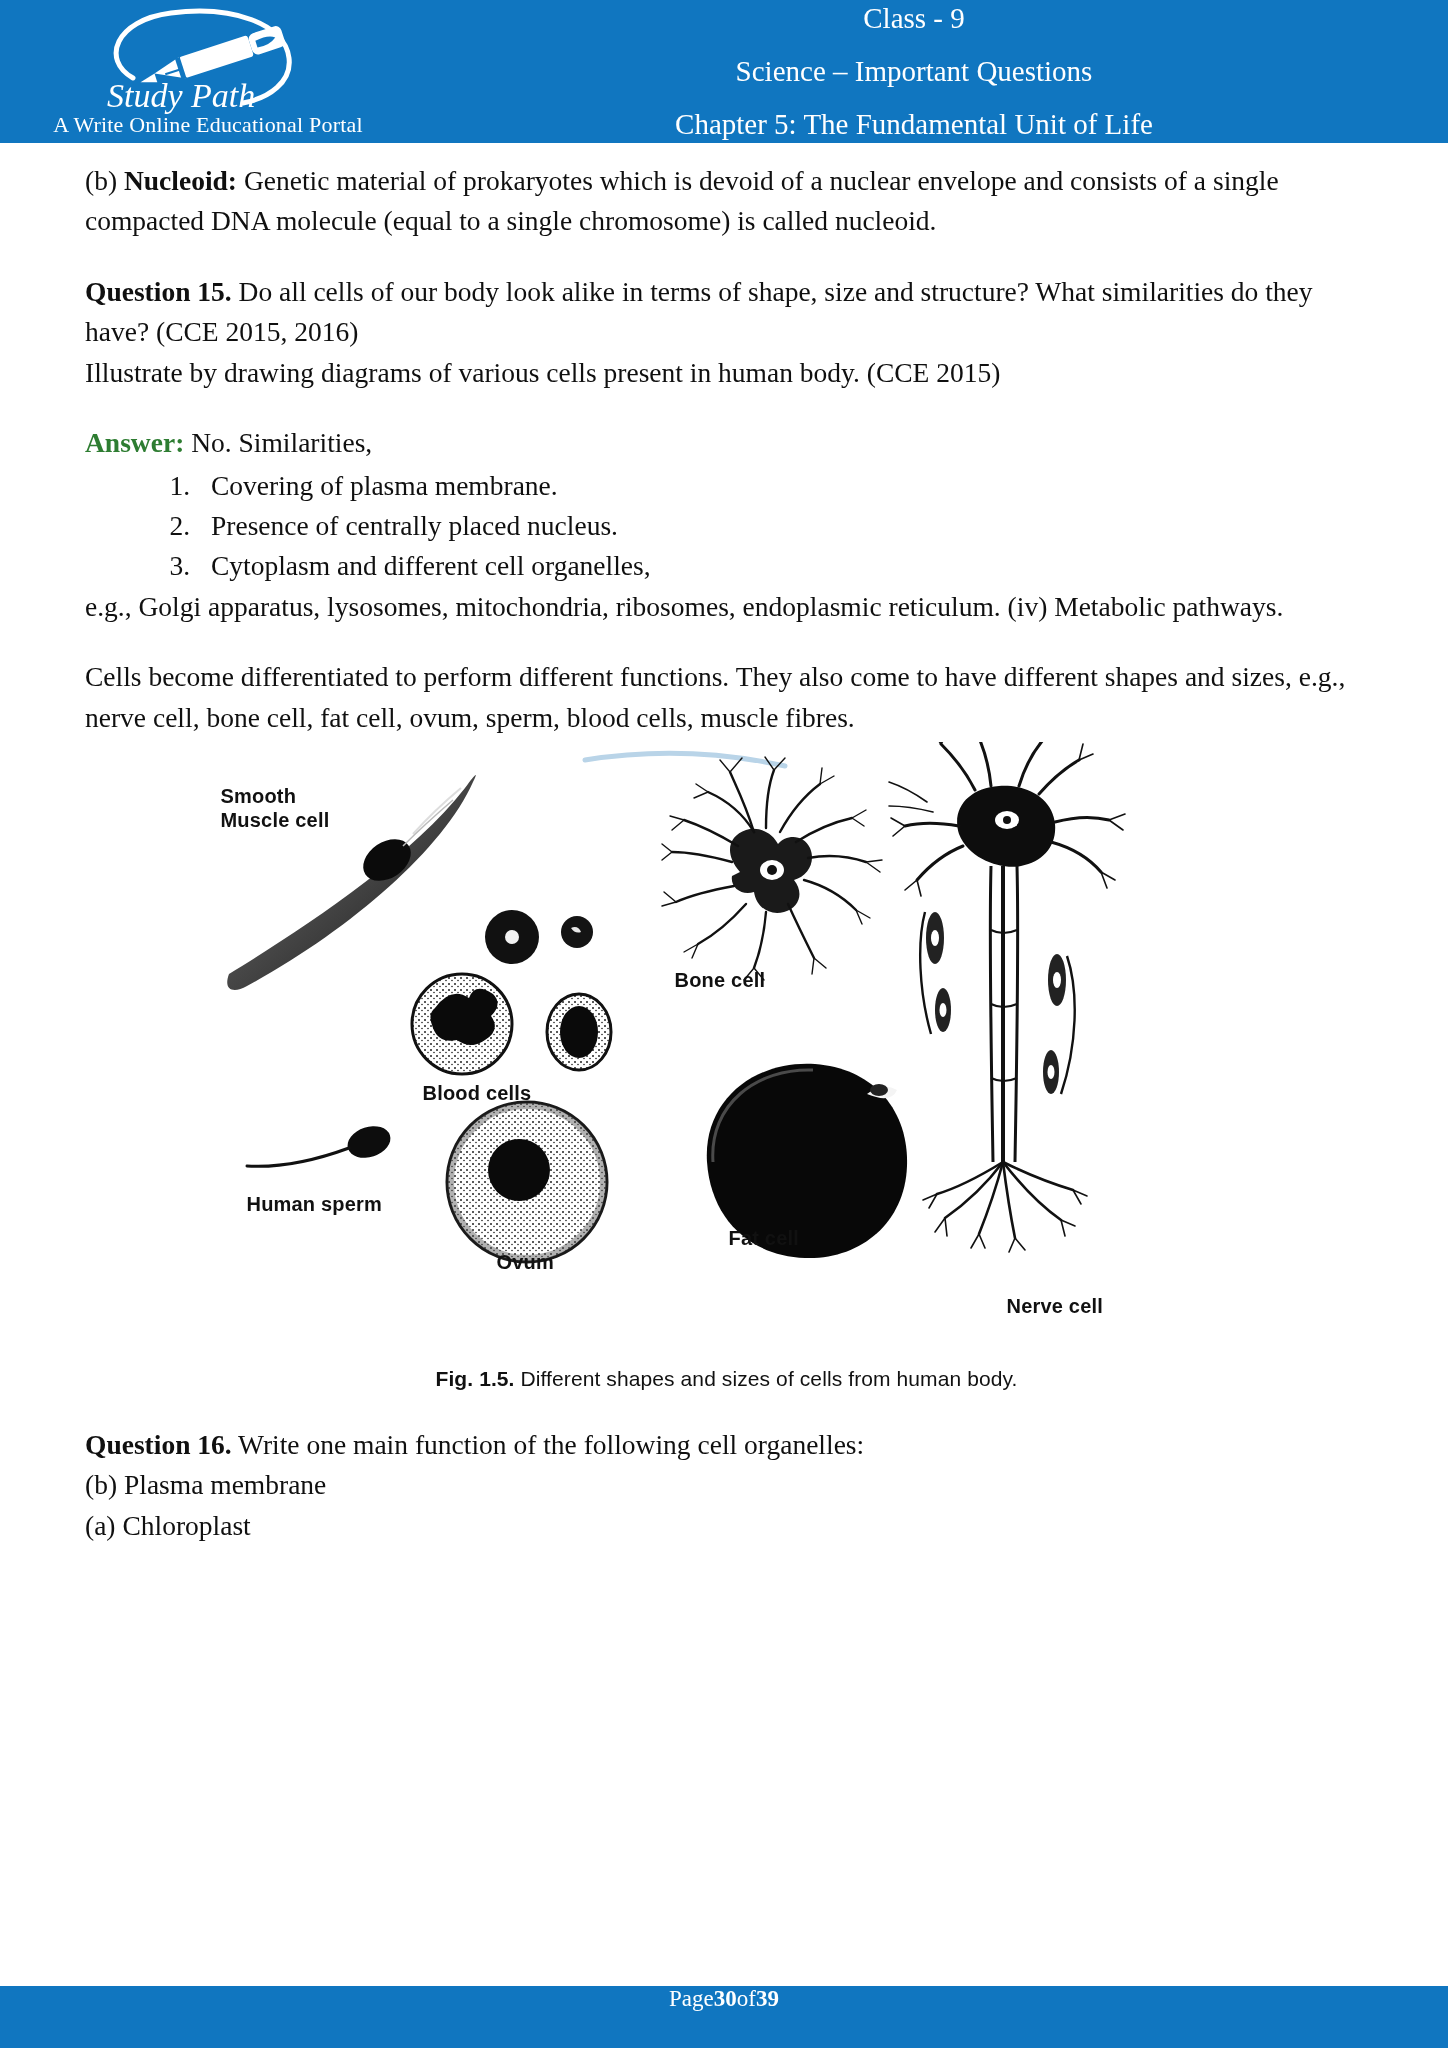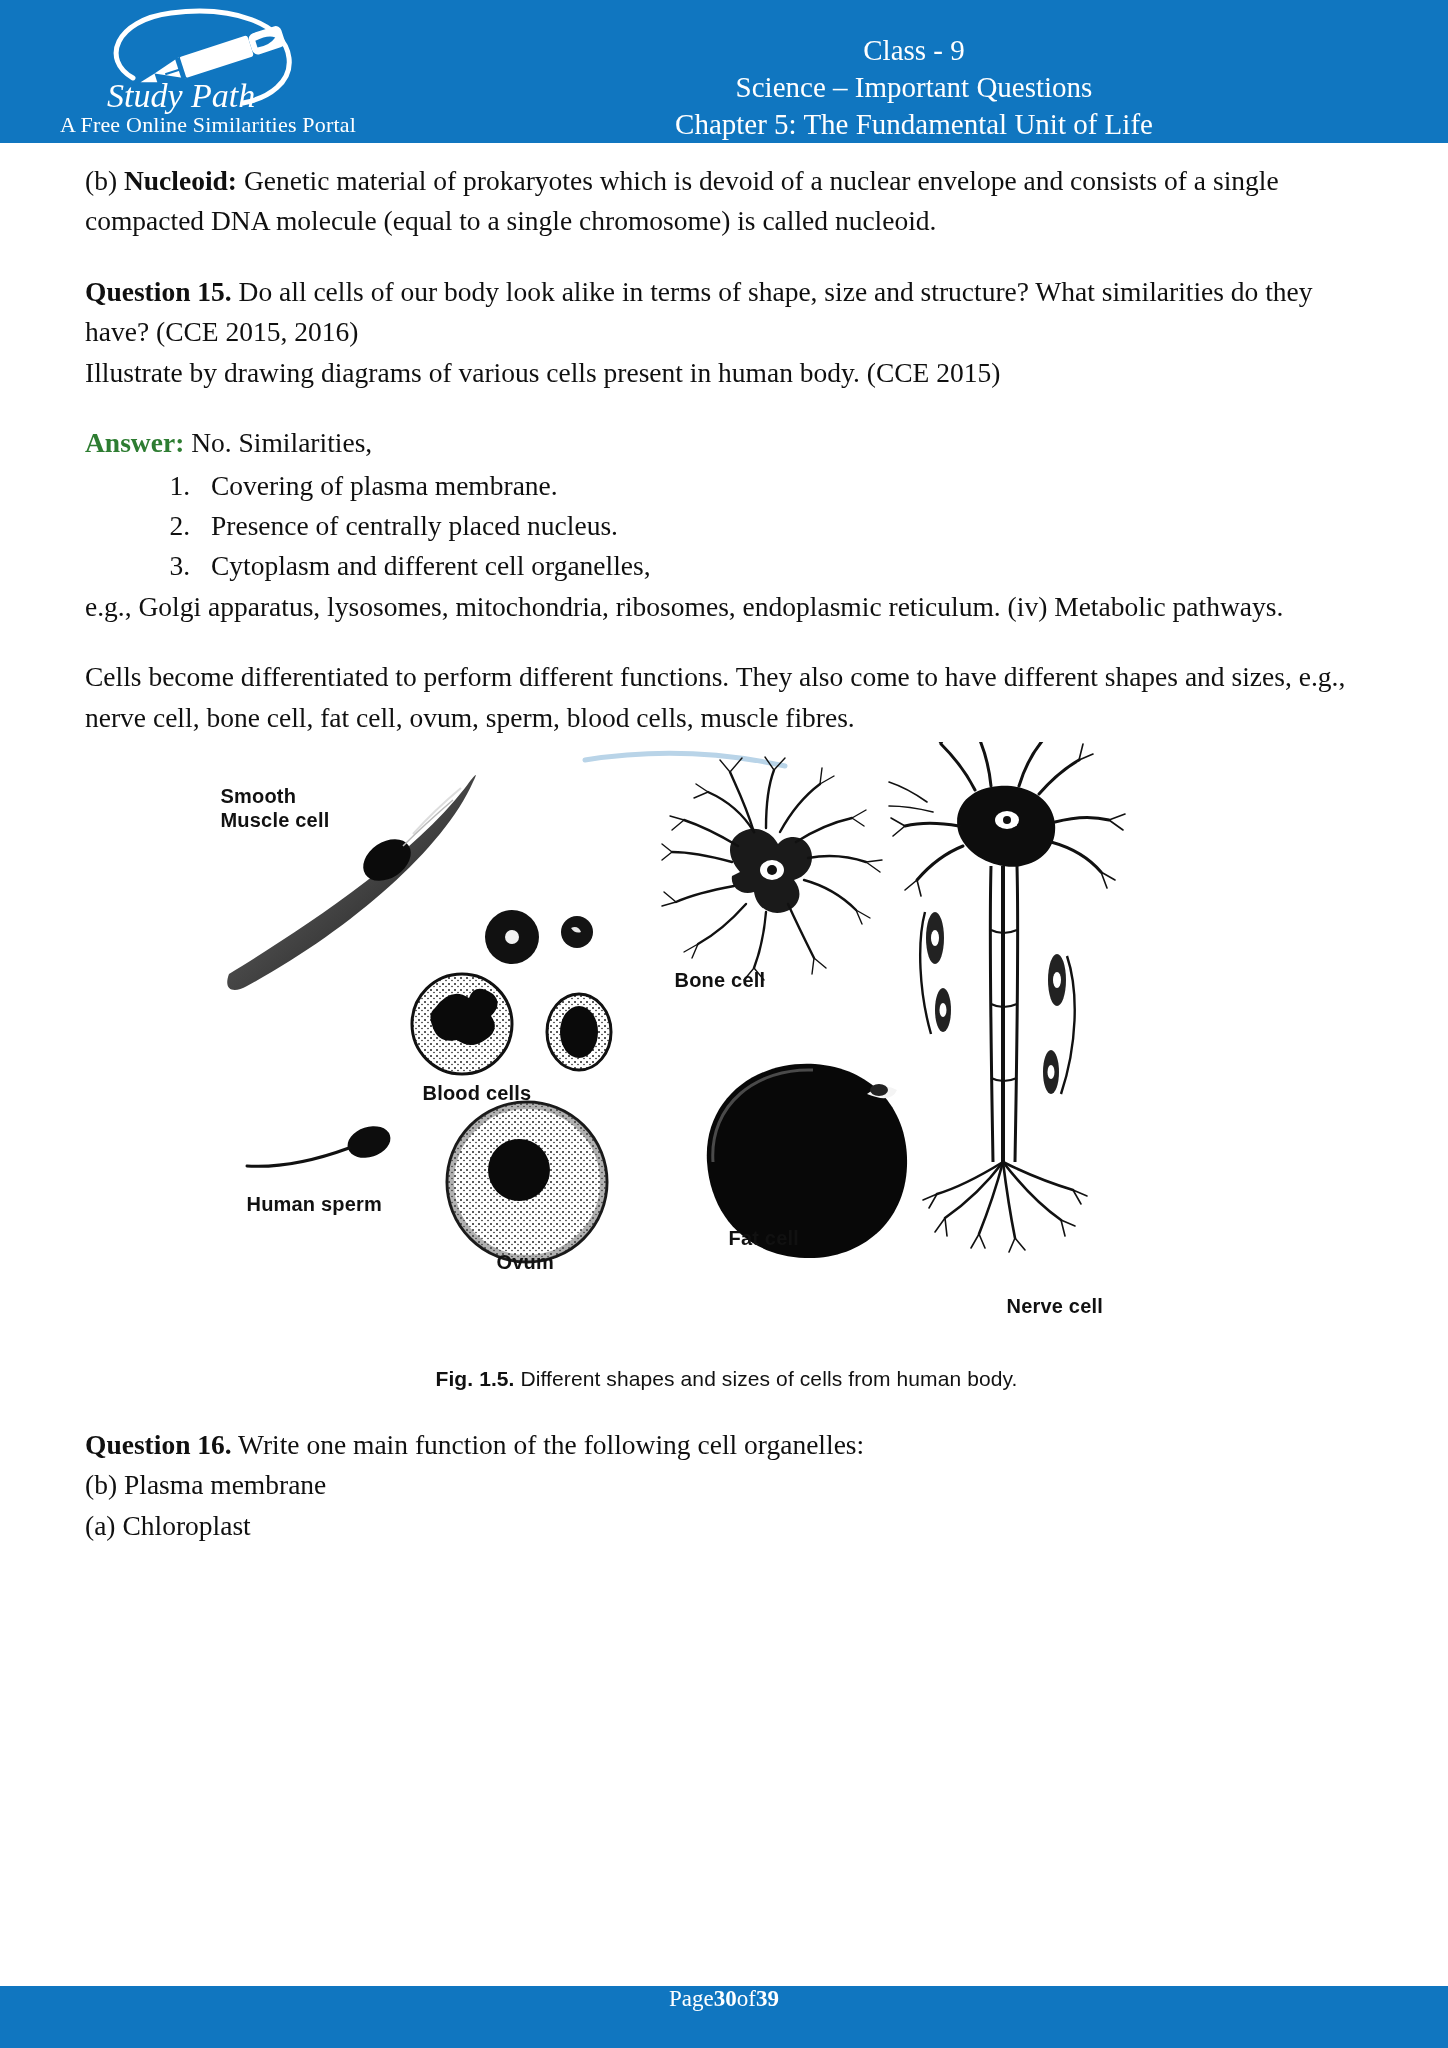--- a/index.html
+++ b/index.html
@@ -27,21 +27,21 @@
   }
   .logo-mark{position:relative;width:230px;height:110px;}
   .logo-mark svg{position:absolute;left:0;top:0;}
   .logo-tagline{
     color:#ffffff;font-size:22px;letter-spacing:.2px;
     font-family:"Liberation Serif", serif;
     margin-top:-4px;white-space:nowrap;
   }
   .header-titles{
     position:absolute;left:390px;right:10px;top:0;height:143px;
-    display:flex;flex-direction:column;align-items:center;justify-content:flex-end;
+    display:flex;flex-direction:column;align-items:center;justify-content:space-between;
     color:#ffffff;text-align:center;
   }
   .header-titles div{
     font-family:"Liberation Serif", serif;
     line-height:1.28;
     white-space:nowrap;
   }
   .ht1{font-size:29px;}
   .ht2{font-size:29px;}
   .ht3{font-size:29px;}
@@ -128,21 +128,21 @@
             <path d="M88 44 L60 52 L88 66 Z" fill="#ffffff"></path>
             <path d="M60 52 L44 56 L60 61 Z" fill="#ffffff"></path>
             <line x1="70" y1="56" x2="88" y2="56" stroke="#1076C0" stroke-width="2"></line>
             <rect x="84" y="44" width="5" height="22" fill="#1076C0"></rect>
             <path d="M166 52 q14 -2 20 3 q-8 6 -20 4 Z" fill="#1076C0"></path>
           </g>
 
           <text x="14" y="101" fill="#ffffff" font-family="Liberation Serif, serif" font-size="34" font-style="italic">Study Path</text>
         </svg>
       </div>
-      <div class="logo-tagline">A Free Online Similarities Portal</div>
+      <div class="logo-tagline">A Write Online Educational Portal</div>
     </div>
 
     <div class="header-titles">
       <div class="ht1">Class - 9</div>
       <div class="ht2">Science – Important Questions</div>
       <div class="ht3">Chapter 5: The Fundamental Unit of Life</div>
     </div>
   </div>
 
   <div class="content">

